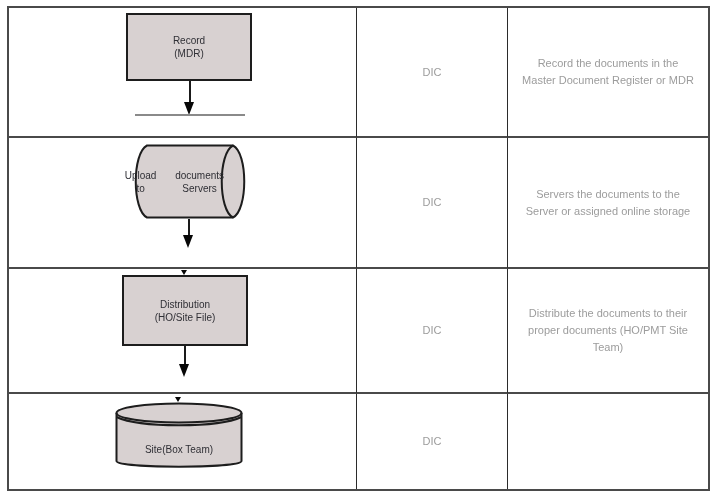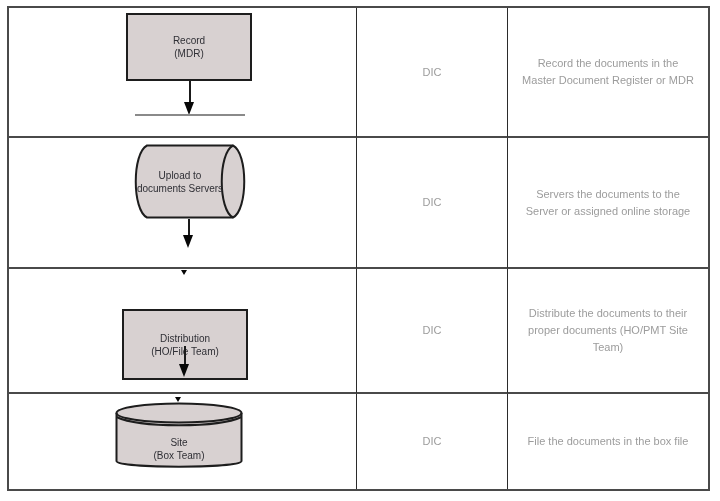--- a/index.html
+++ b/index.html
@@ -23,21 +23,21 @@
     color:#9c9c9c;font-size:11px;line-height:17px;
   }
   .desc-cell div{width:172px;}
   
   .shape-rect{
     position:absolute;background:#d8d1d1;border:2px solid #1d1d1d;box-sizing:border-box;
     display:flex;flex-direction:column;align-items:center;justify-content:center;
     text-align:center;color:#2f2f35;font-size:10px;line-height:13px;
   }
   .shape-label{
-    position:absolute;display:flex;flex-direction:column;align-items:center;justify-content:center;
+    position:absolute;display:flex;flex-direction:row;align-items:center;justify-content:center;
     text-align:center;color:#2f2f35;font-size:10px;line-height:13px;pointer-events:none;
   }
   .stem{position:absolute;width:1.5px;background:#1a1a1a;}
   .arrowhead{position:absolute;width:0;height:0;
     border-left:5.5px solid transparent;border-right:5.5px solid transparent;
     border-top:13px solid #070707;}
   .tick{position:absolute;width:0;height:0;
     border-left:3.5px solid transparent;border-right:3.5px solid transparent;
     border-top:5px solid #070707;}
   .ref-line{position:absolute;height:1.5px;background:#8a8a8a;}
@@ -78,23 +78,23 @@
   </div>
   <div class="cell col2 row2 actor-cell">
     <div>DIC</div>
   </div>
   <div class="cell row2 desc-cell">
     <div>Servers the documents to the Server or assigned online storage</div>
   </div>
 
   <div class="cell col1 row3">
     <div class="tick" style="left:172px;top:1px;"></div>
-    <div class="shape-rect" style="left:113px;top:6px;width:126px;height:71px;margin-top:34px;">
+    <div class="shape-rect" style="left:113px;top:6px;width:126px;height:71px;">
       <div>Distribution</div>
-      <div>(HO/File Team)</div>
+      <div>(HO/Site File)</div>
     </div>
     <div class="stem" style="left:175px;top:77px;height:19px;"></div>
     <div class="arrowhead" style="left:170px;top:95px;"></div>
   </div>
   <div class="cell col2 row3 actor-cell">
     <div>DIC</div>
   </div>
   <div class="cell row3 desc-cell">
     <div>Distribute the documents to their proper documents (HO/PMT Site Team)</div>
   </div>
@@ -108,17 +108,14 @@
       <path d="M1.5 11 L1.5 59 C1.5 66.5 126.5 66.5 126.5 59 L126.5 11" fill="none" stroke="#1d1d1d" stroke-width="2"></path>
     </svg>
     <div class="shape-label" style="left:106px;top:38px;width:128px;height:34px;">
       <div>Site</div>
       <div>(Box Team)</div>
     </div>
   </div>
   <div class="cell col2 row4 actor-cell">
     <div>DIC</div>
   </div>
-  <div class="cell row4 desc-cell">
-    <div>File the documents in the box file</div>
-  </div>
 
 </div>
 
 </body></html>

